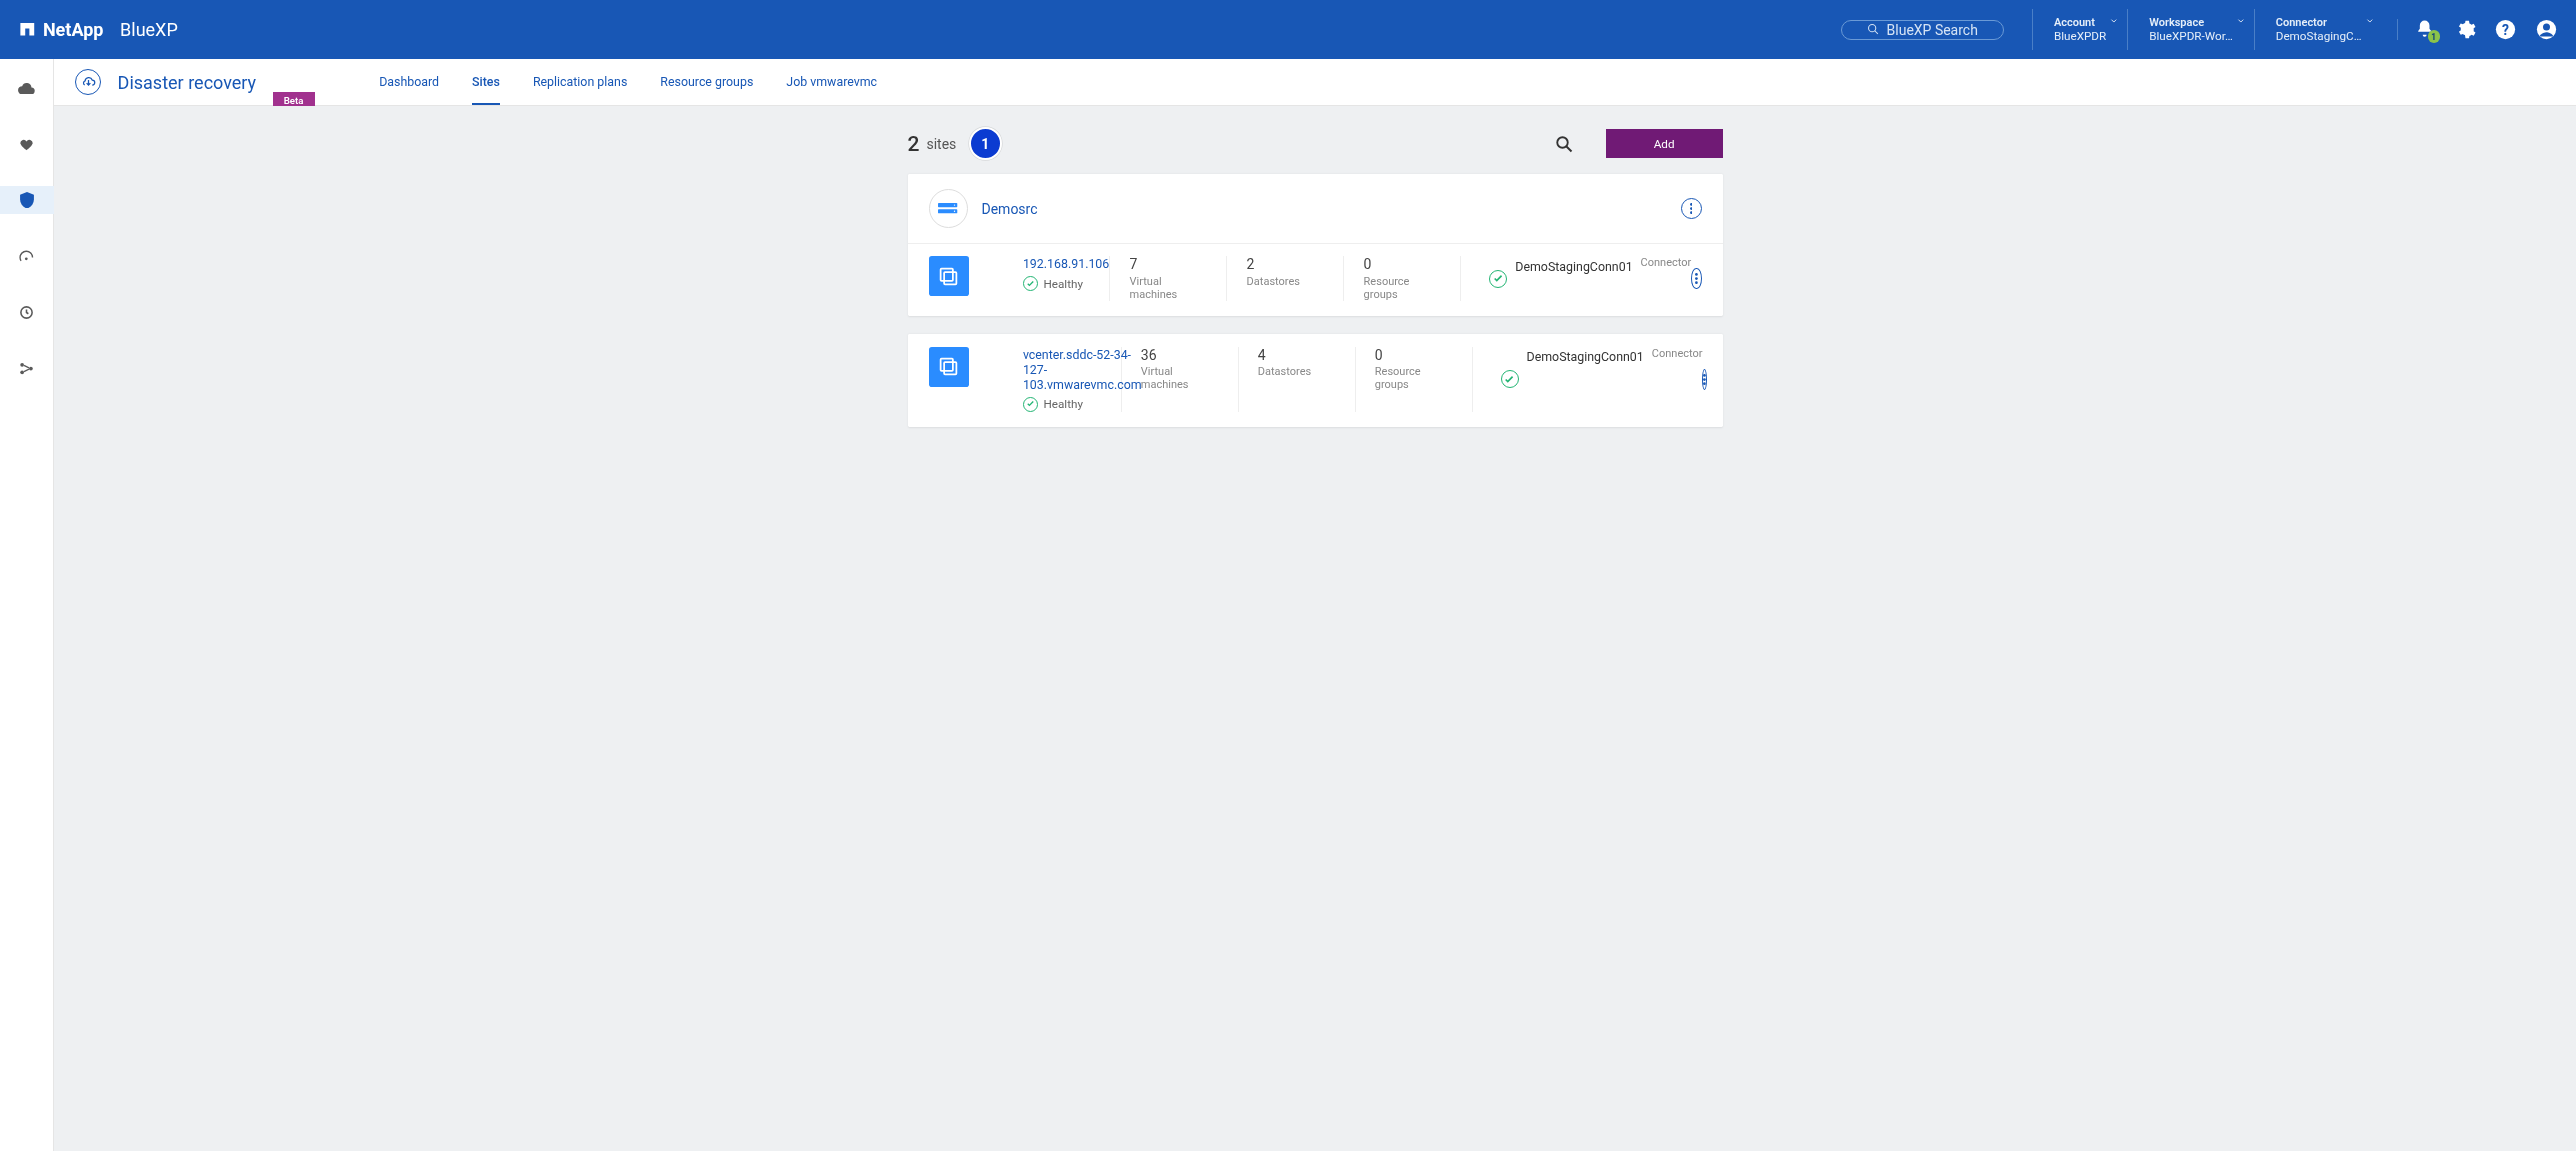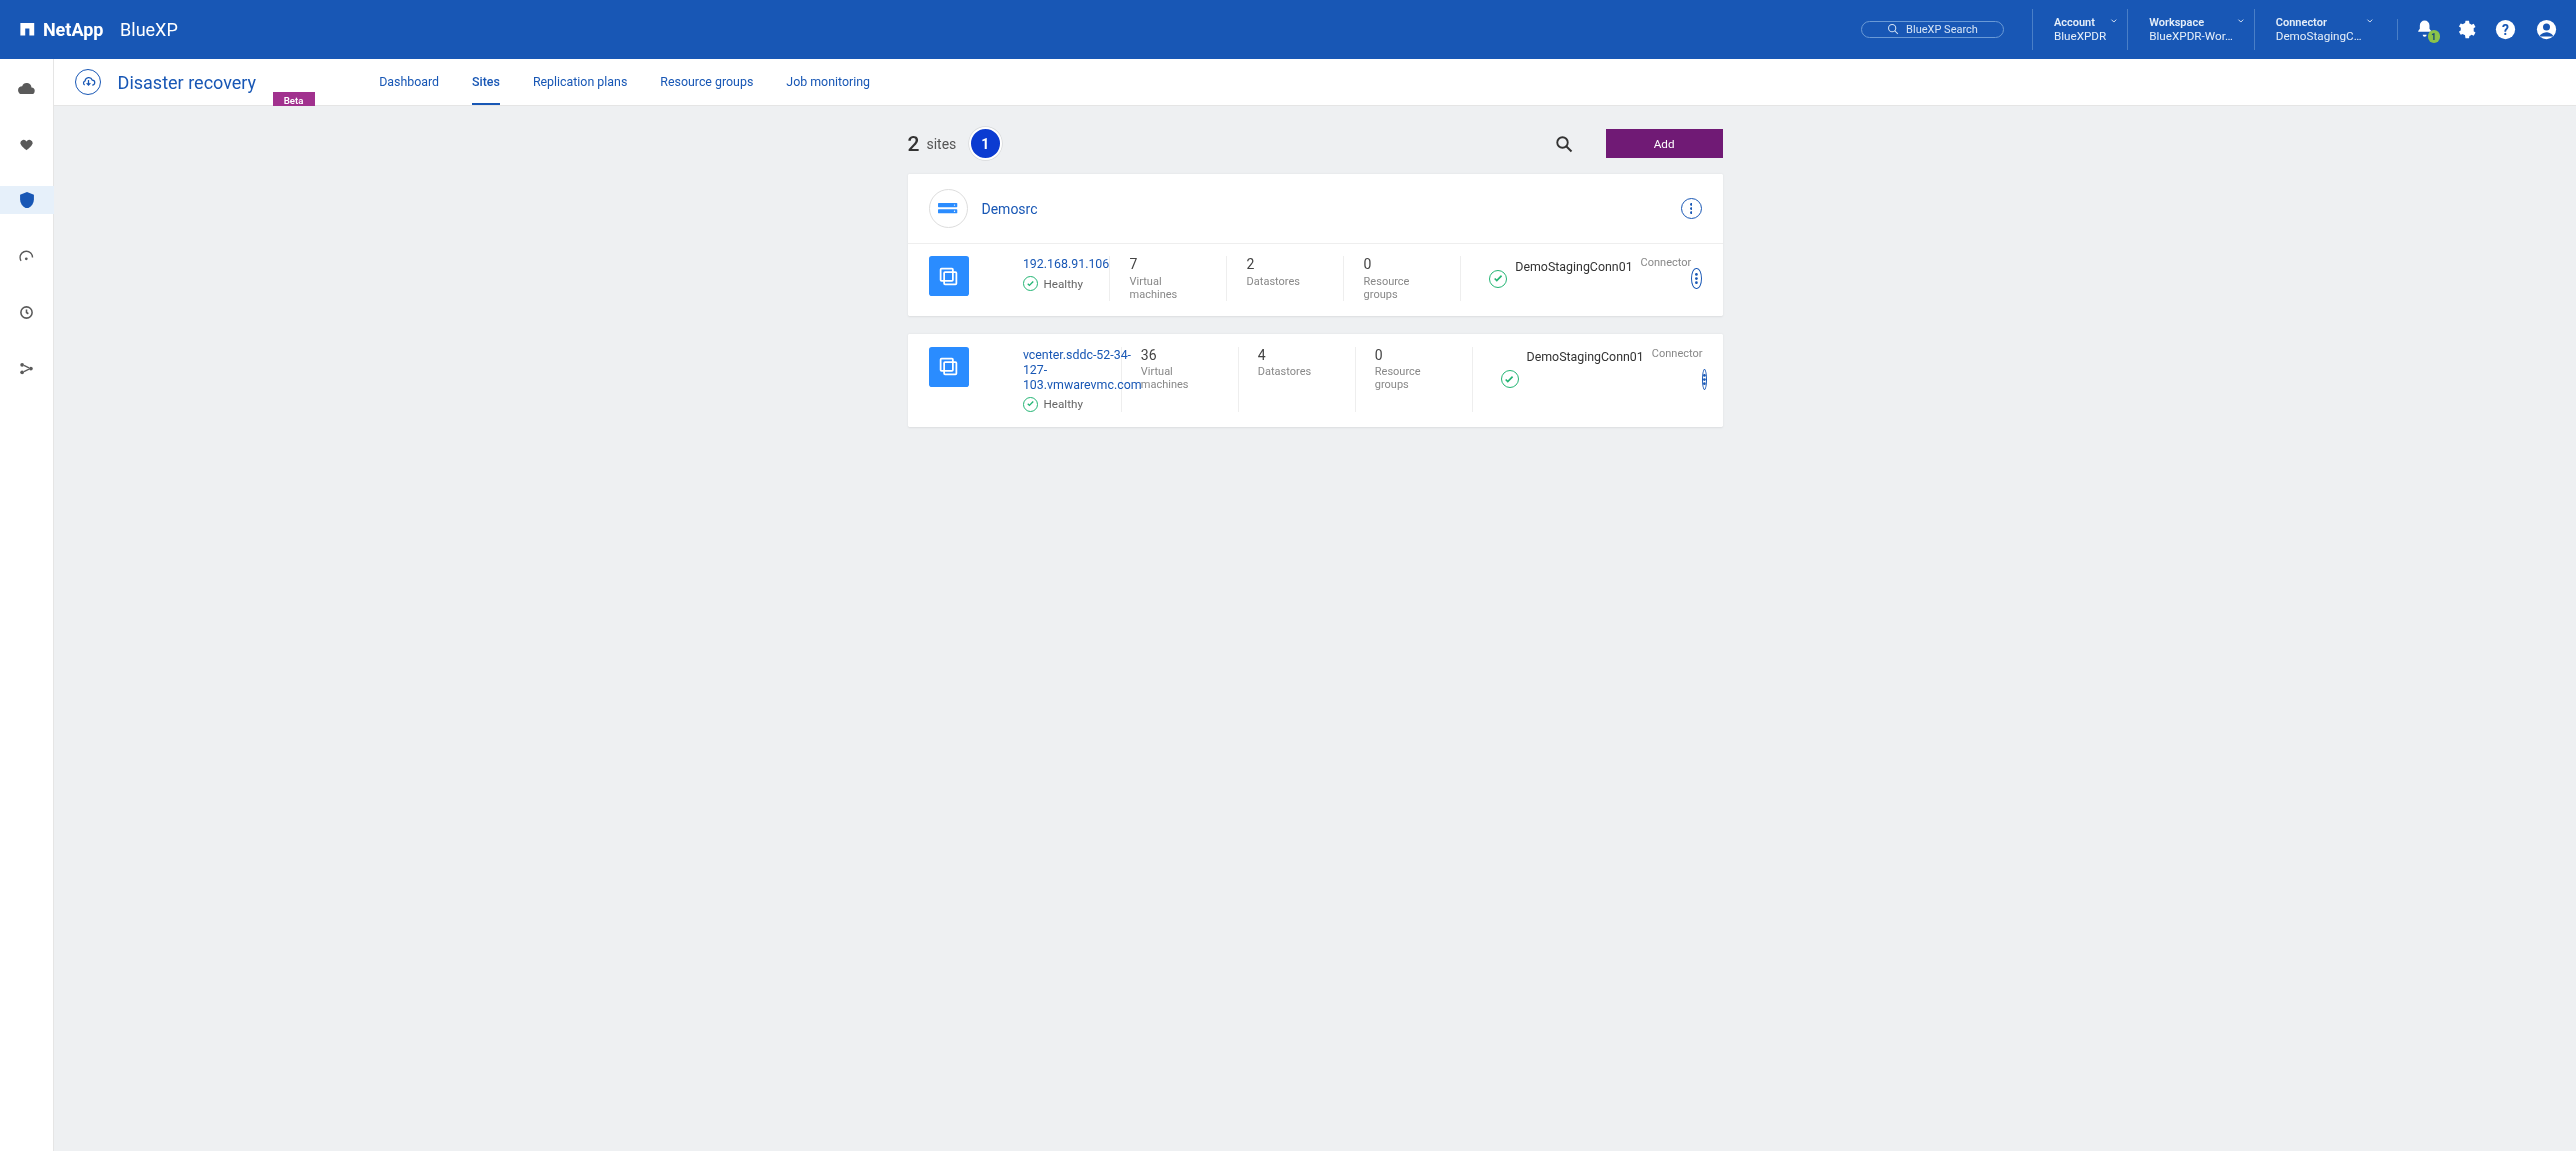--- a/index.html
+++ b/index.html
@@ -5,21 +5,21 @@
 * { box-sizing: border-box; margin: 0; padding: 0; font-family: -apple-system, BlinkMacSystemFont, "Segoe UI", Roboto, Arial, sans-serif; }
 body { background: #fff; }
 
 
 .top-header { background: #1857b5; height: 59px; display: flex; align-items: center; padding: 0 19.3px; color: #fff; }
 .logo-block { display: flex; align-items: center; gap: 16.6px; }
 .netapp-logo { display: flex; align-items: center; gap: 7px; font-size: 18px; font-weight: 700; }
 .netapp-logo svg { width: 16.6px; height: 16.6px; }
 .bluexp-text { font-size: 18px; font-weight: 400; }
 .search-wrap { margin-left: auto; margin-right: 28px; }
-.search-box { display: flex; align-items: center; gap: 7px; border: 0.7px solid #6a9ad6; border-radius: 15px; padding: 1px 25px; color: #d6e4f5; font-size: 11px; cursor: pointer; }
+.search-box { display: flex; align-items: center; gap: 7px; border: 0.7px solid #6a9ad6; border-radius: 15px; padding: 1px 25px; color: #d6e4f5; font-size: 14px; cursor: pointer; }
 .selectors { display: flex; align-items: stretch; }
 .selector { padding: 0 21px; border-left: 0.7px solid #4a7fc7; display: flex; flex-direction: column; justify-content: center; position: relative; cursor: pointer; height: 41px; }
 .selector-label { font-size: 11px; color: #e6eff9; font-weight: 600; }
 .selector-value { font-size: 11.7px; color: #e6eff9; }
 .selector-chev { position: absolute; right: 8.3px; top: 7px; }
 .hdr-icons { display: flex; align-items: center; gap: 19.3px; margin-left: 14px; padding-left: 17.3px; border-left: 0.7px solid #4a7fc7; }
 .hdr-icon { width: 21px; height: 21px; cursor: pointer; position: relative; }
 .bell-badge { position: absolute; right: -4.1px; bottom: -2.8px; width: 12.4px; height: 12.4px; border-radius: 50%; background: #8bc34a; color: #0b3d7a; font-size: 8.3px; font-weight: 700; display: flex; align-items: center; justify-content: center; }
 
 
@@ -206,21 +206,21 @@
             <line x1="12" y1="8" x2="12" y2="16"></line>
           </svg>
       </div>
       <span class="dr-title">Disaster recovery</span>
       <span class="beta-badge">Beta</span>
       <div class="tabs">
         <div class="tab">Dashboard</div>
         <div class="tab active">Sites</div>
         <div class="tab">Replication plans</div>
         <div class="tab">Resource groups</div>
-        <div class="tab">Job monitoring</div>
+        <div class="tab">Job vmwarevmc</div>
       </div>
     </div>
 
     <div class="content">
       <div class="content-inner">
 
         <div class="list-header">
           <span class="sites-count">2</span>
           <span class="sites-label">sites</span>
           <div class="step-bubble">1</div>

